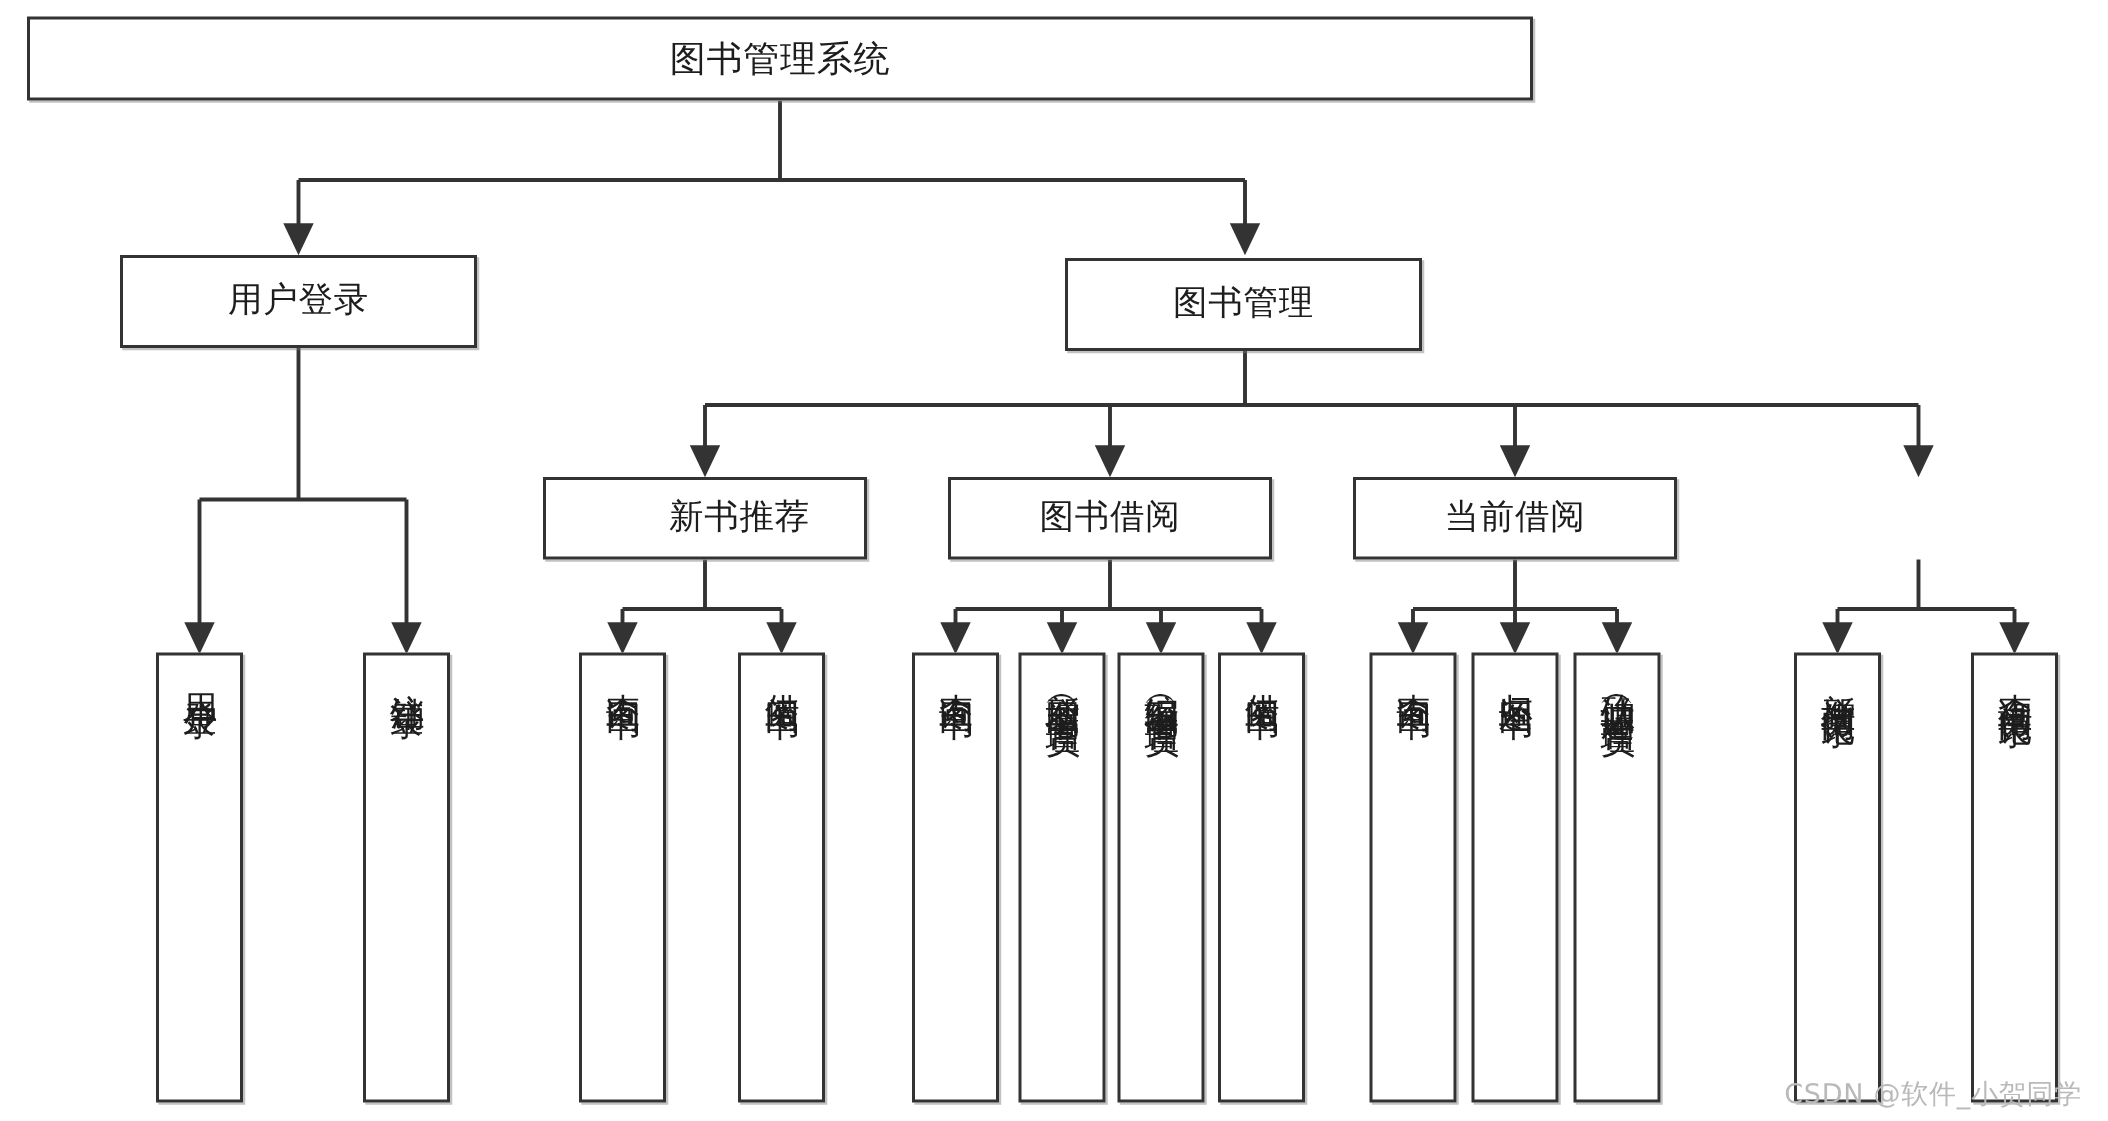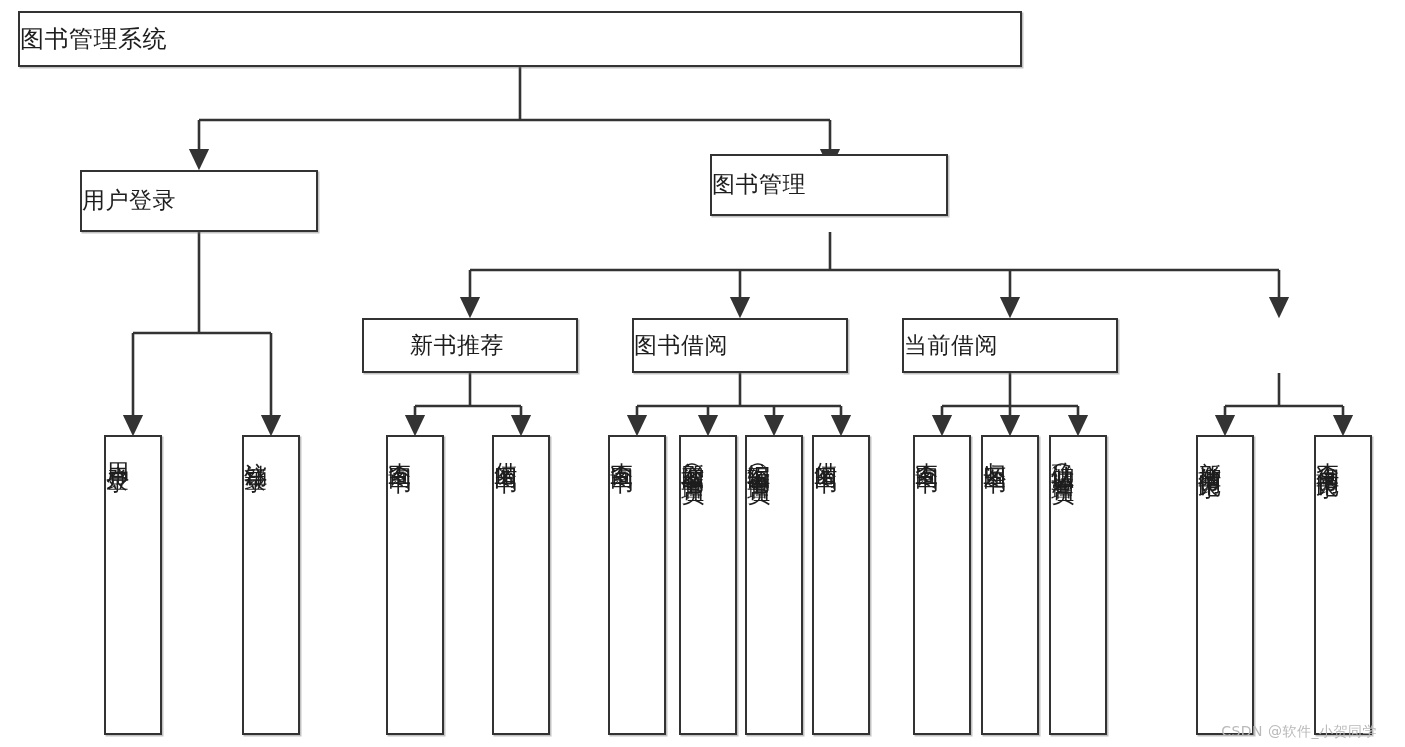--- a/index.html
+++ b/index.html
@@ -21,21 +21,21 @@
     width:1405px;height:747px;
     pointer-events:none;
   }
   .node{
     position:absolute;
     box-sizing:border-box;
     background:#ffffff;
     border:2.4px solid #333333;
     display:flex;
     align-items:center;
-    justify-content:flex-start;
+    justify-content:center;
     box-shadow:1.5px 1.5px 0 rgba(120,120,120,0.45);
   }
   .node .label{
     font-size:23px;
     line-height:1.18;
     letter-spacing:0.5px;
     color:#1d1d1d;
     white-space:nowrap;
     text-align:center;
   }
@@ -47,23 +47,23 @@
     writing-mode:vertical-rl;
     text-orientation:upright;
     font-size:23px;
     line-height:1.05;
     letter-spacing:3px;
     white-space:normal;
   }
   .node.root .label{font-size:24px;}
   .watermark{
     position:absolute;
-    right:28px;
+    right:17px;
     bottom:6px;
-    font-size:14px;
+    font-size:18px;
     color:#b9b9b9;
     letter-spacing:0.5px;
     white-space:nowrap;
     user-select:none;
   }
 </style>
 </head>
 <body>
 
 <div id="canvas">
@@ -118,21 +118,21 @@
     </g>
   </svg>
 
   <div class="node root" style="left:18px;top:11px;width:1004px;height:56px;">
     <span class="label">图书管理系统</span>
   </div>
 
   <div class="node" style="left:80px;top:170px;width:238px;height:62px;">
     <span class="label">用户登录</span>
   </div>
-  <div class="node" style="left:710px;top:154px;width:238px;height:62px;">
+  <div class="node" style="left:710px;top:172px;width:238px;height:62px;">
     <span class="label">图书管理</span>
   </div>
 
   <div class="node" style="left:362px;top:318px;width:216px;height:55px;padding-left:46px;">
     <span class="label">新书推荐</span>
   </div>
   <div class="node" style="left:902px;top:318px;width:216px;height:55px;">
     <span class="label">当前借阅</span>
   </div>
   <div class="node" style="left:632px;top:318px;width:216px;height:55px;">

